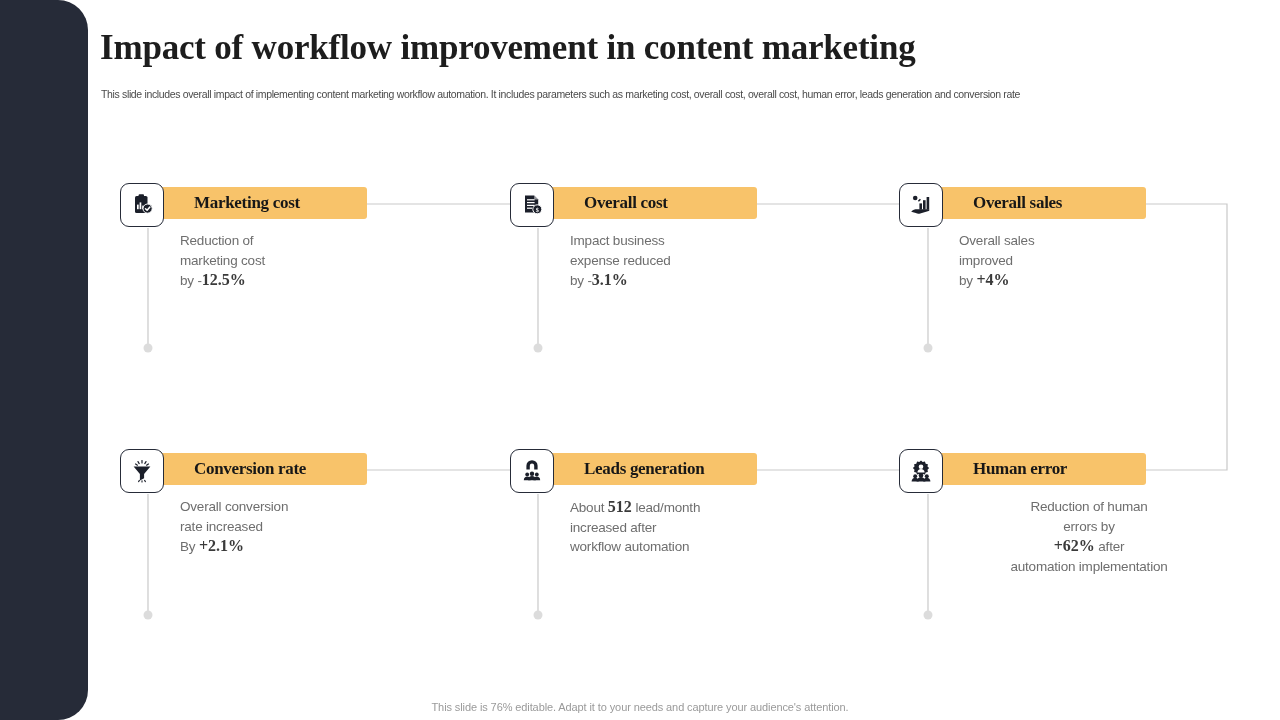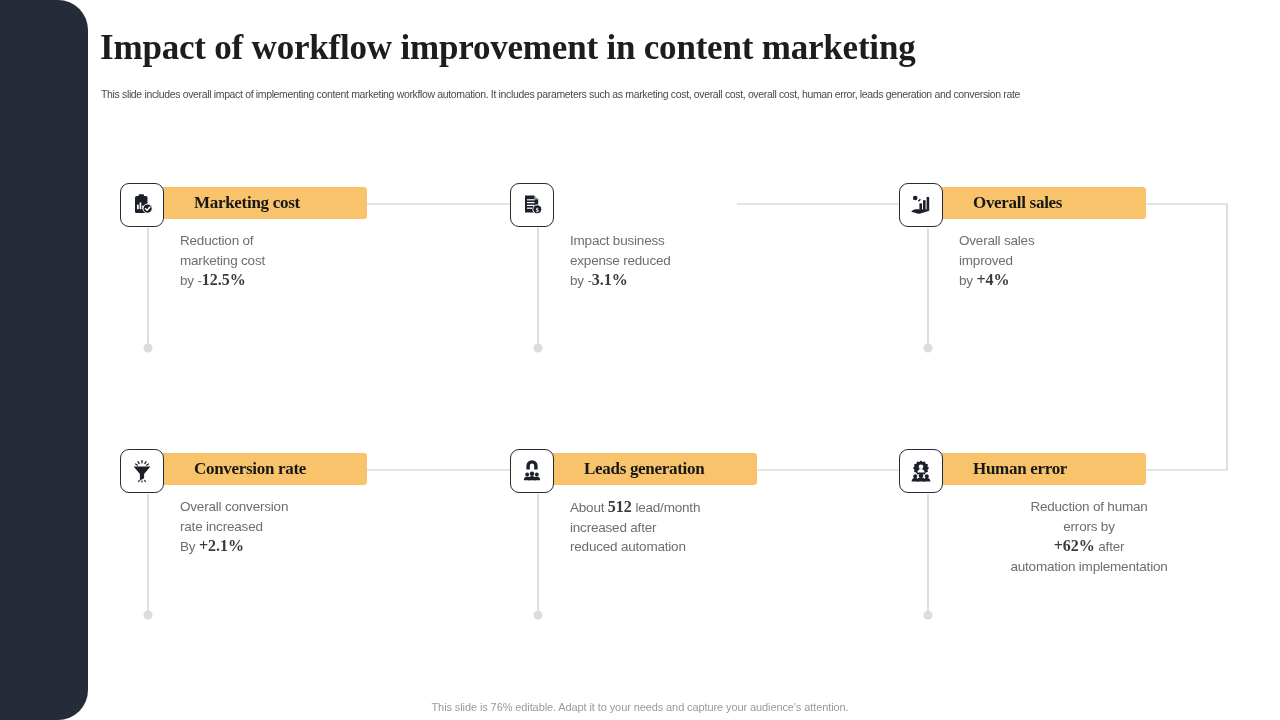--- a/index.html
+++ b/index.html
@@ -122,20 +122,23 @@
     </div>
     <div class="body-text">
       <span>Reduction of</span><br>
       <span>marketing cost</span><br>
       <span>by -</span><b>12.5%</b>
     </div>
   </div>
 
   <div class="card" style="left:510px;top:183px;width:240px;">
     <div class="card-head">
+      <div class="bar" style="width:215px;">
+        <span class="bar-label">Overall cost</span>
+      </div>
       <div class="iconbox">
         <svg width="24" height="24" viewBox="0 0 24 24" fill="#1b1f2a">
           <path d="M5 2.4h9.2l4 4v13.2H5z"></path>
           <path d="M14.2 2.4v4h4" fill="#ffffff" opacity="0.55"></path>
           <g fill="#ffffff">
             <rect x="7" y="6.2" width="7.6" height="1.2"></rect>
             <rect x="7" y="9" width="7.6" height="1.2"></rect>
             <rect x="7" y="11.8" width="7.6" height="1.2"></rect>
             <rect x="7" y="14.6" width="5" height="1.2"></rect>
           </g>
@@ -217,21 +220,21 @@
           <circle cx="16.8" cy="15.4" r="1.9"></circle>
           <path d="M3.8 21.2 c0-2.2 1.6-3.6 3.4-3.6 s3.4 1.4 3.4 3.6 z"></path>
           <path d="M8.1 21.2 c0-2.5 1.8-4.1 3.9-4.1 s3.9 1.6 3.9 4.1 z"></path>
           <path d="M13.4 21.2 c0-2.2 1.6-3.6 3.4-3.6 s3.4 1.4 3.4 3.6 z"></path>
         </svg>
       </div>
     </div>
     <div class="body-text" style="width:260px;">
       <span>About </span><b>512</b><span> lead/month</span><br>
       <span style="white-space:pre-line;">increased after
-reduced automation</span>
+workflow automation</span>
     </div>
   </div>
 
   <div class="card" style="left:899px;top:449px;width:260px;text-align:center;">
     <div class="card-head">
       <div class="bar" style="width:215px;">
         <span class="bar-label">Human error</span>
       </div>
       <div class="iconbox">
         <svg width="24" height="24" viewBox="0 0 24 24" fill="#1b1f2a">

